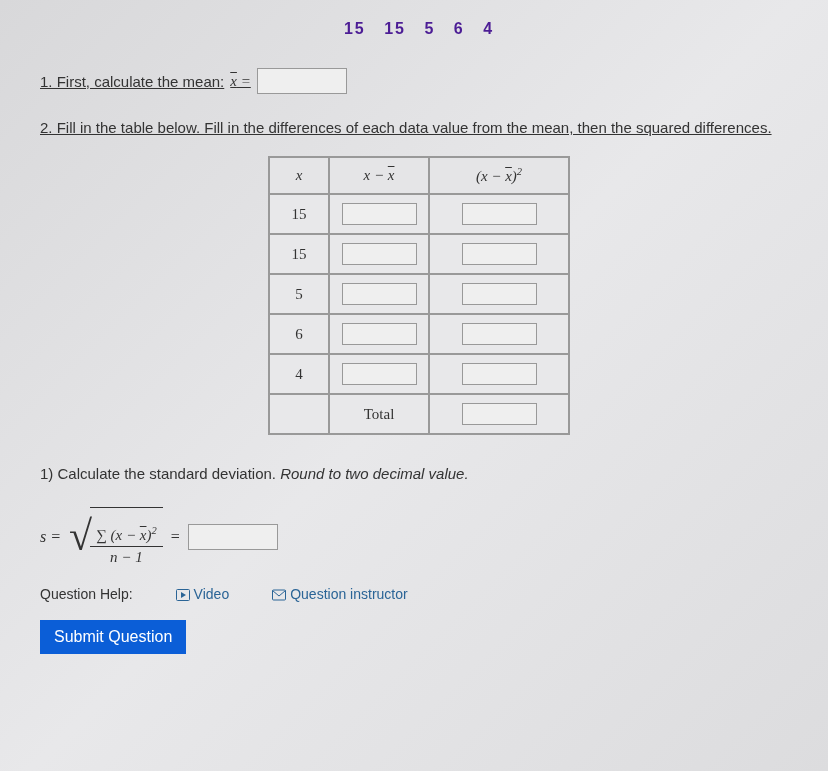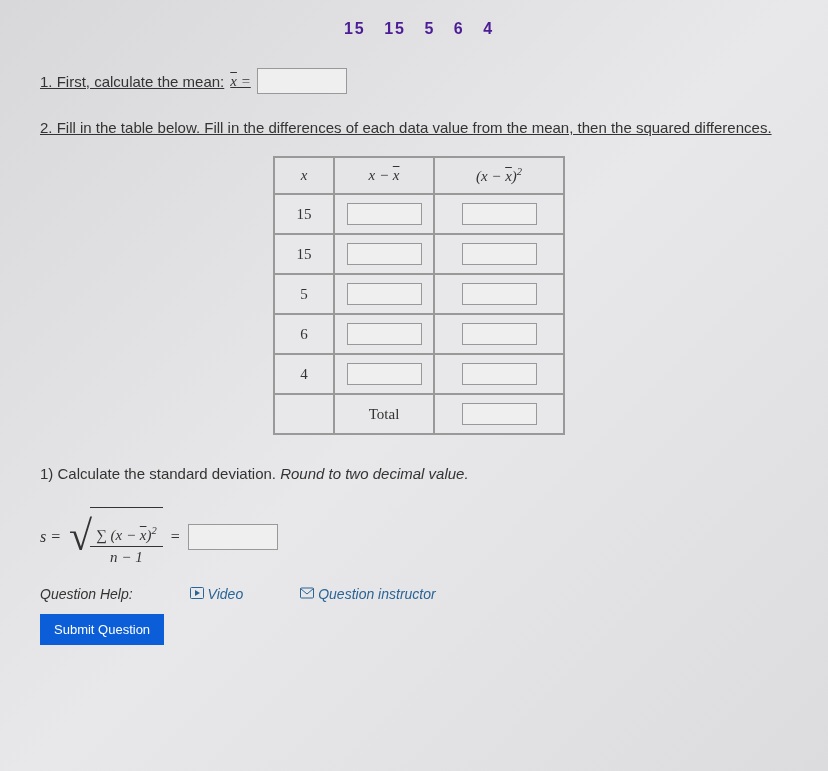--- a/index.html
+++ b/index.html
@@ -70,21 +70,21 @@
       font-family: 'Times New Roman', serif;
     }
     table.calc th {
       font-style: italic;
       font-weight: normal;
       background: #e5e5e7;
     }
     table.calc td { background: #e8e8ea; height: 38px; }
     .col-x { width: 60px; }
     .col-diff { width: 100px; }
-    .col-sq { width: 130px; }
+    .col-sq { width: 140px; }
     .total-label { font-style: normal; font-family: Arial, sans-serif; font-size: 14px; }
     .step3 {
       margin-top: 10px;
       font-size: 15px;
     }
     .italic-hint { font-style: italic; }
     .formula-row {
       display: flex;
       align-items: center;
       gap: 8px;
@@ -113,47 +113,46 @@
       padding: 0 6px 2px 6px;
       font-size: 15px;
     }
     .frac .den {
       padding: 2px 6px 0 6px;
       font-size: 15px;
     }
     .help-row {
       font-size: 14px;
       color: #333;
-      margin-bottom: 12px;
-      display: flex;
-      align-items: center;
-      gap: 20px;
-      font-style: italic;
+      margin-bottom: 18px;
+      display: flex;
+      align-items: center;
+      gap: 6px;
     }
     .help-link {
       color: #2a6496;
       display: inline-flex;
-      align-items: flex-start;
+      align-items: flex-end;
       gap: 4px;
       cursor: pointer;
       padding-left: 37px;
     }
     .icon-box {
       display: inline-flex;
       width: 14px;
       height: 14px;
       align-items: center;
       justify-content: center;
     }
     .submit-btn {
       background: #0b5ed7;
       color: #fff;
       border: none;
       padding: 8px 14px;
-      font-size: 13px;
+      font-size: 16px;
       cursor: pointer;
     }
     .sup { font-size: 0.7em; vertical-align: super; }
   </style>
 </head>
 <body>
 
 <div class="page">
 
   <div class="data-row">

